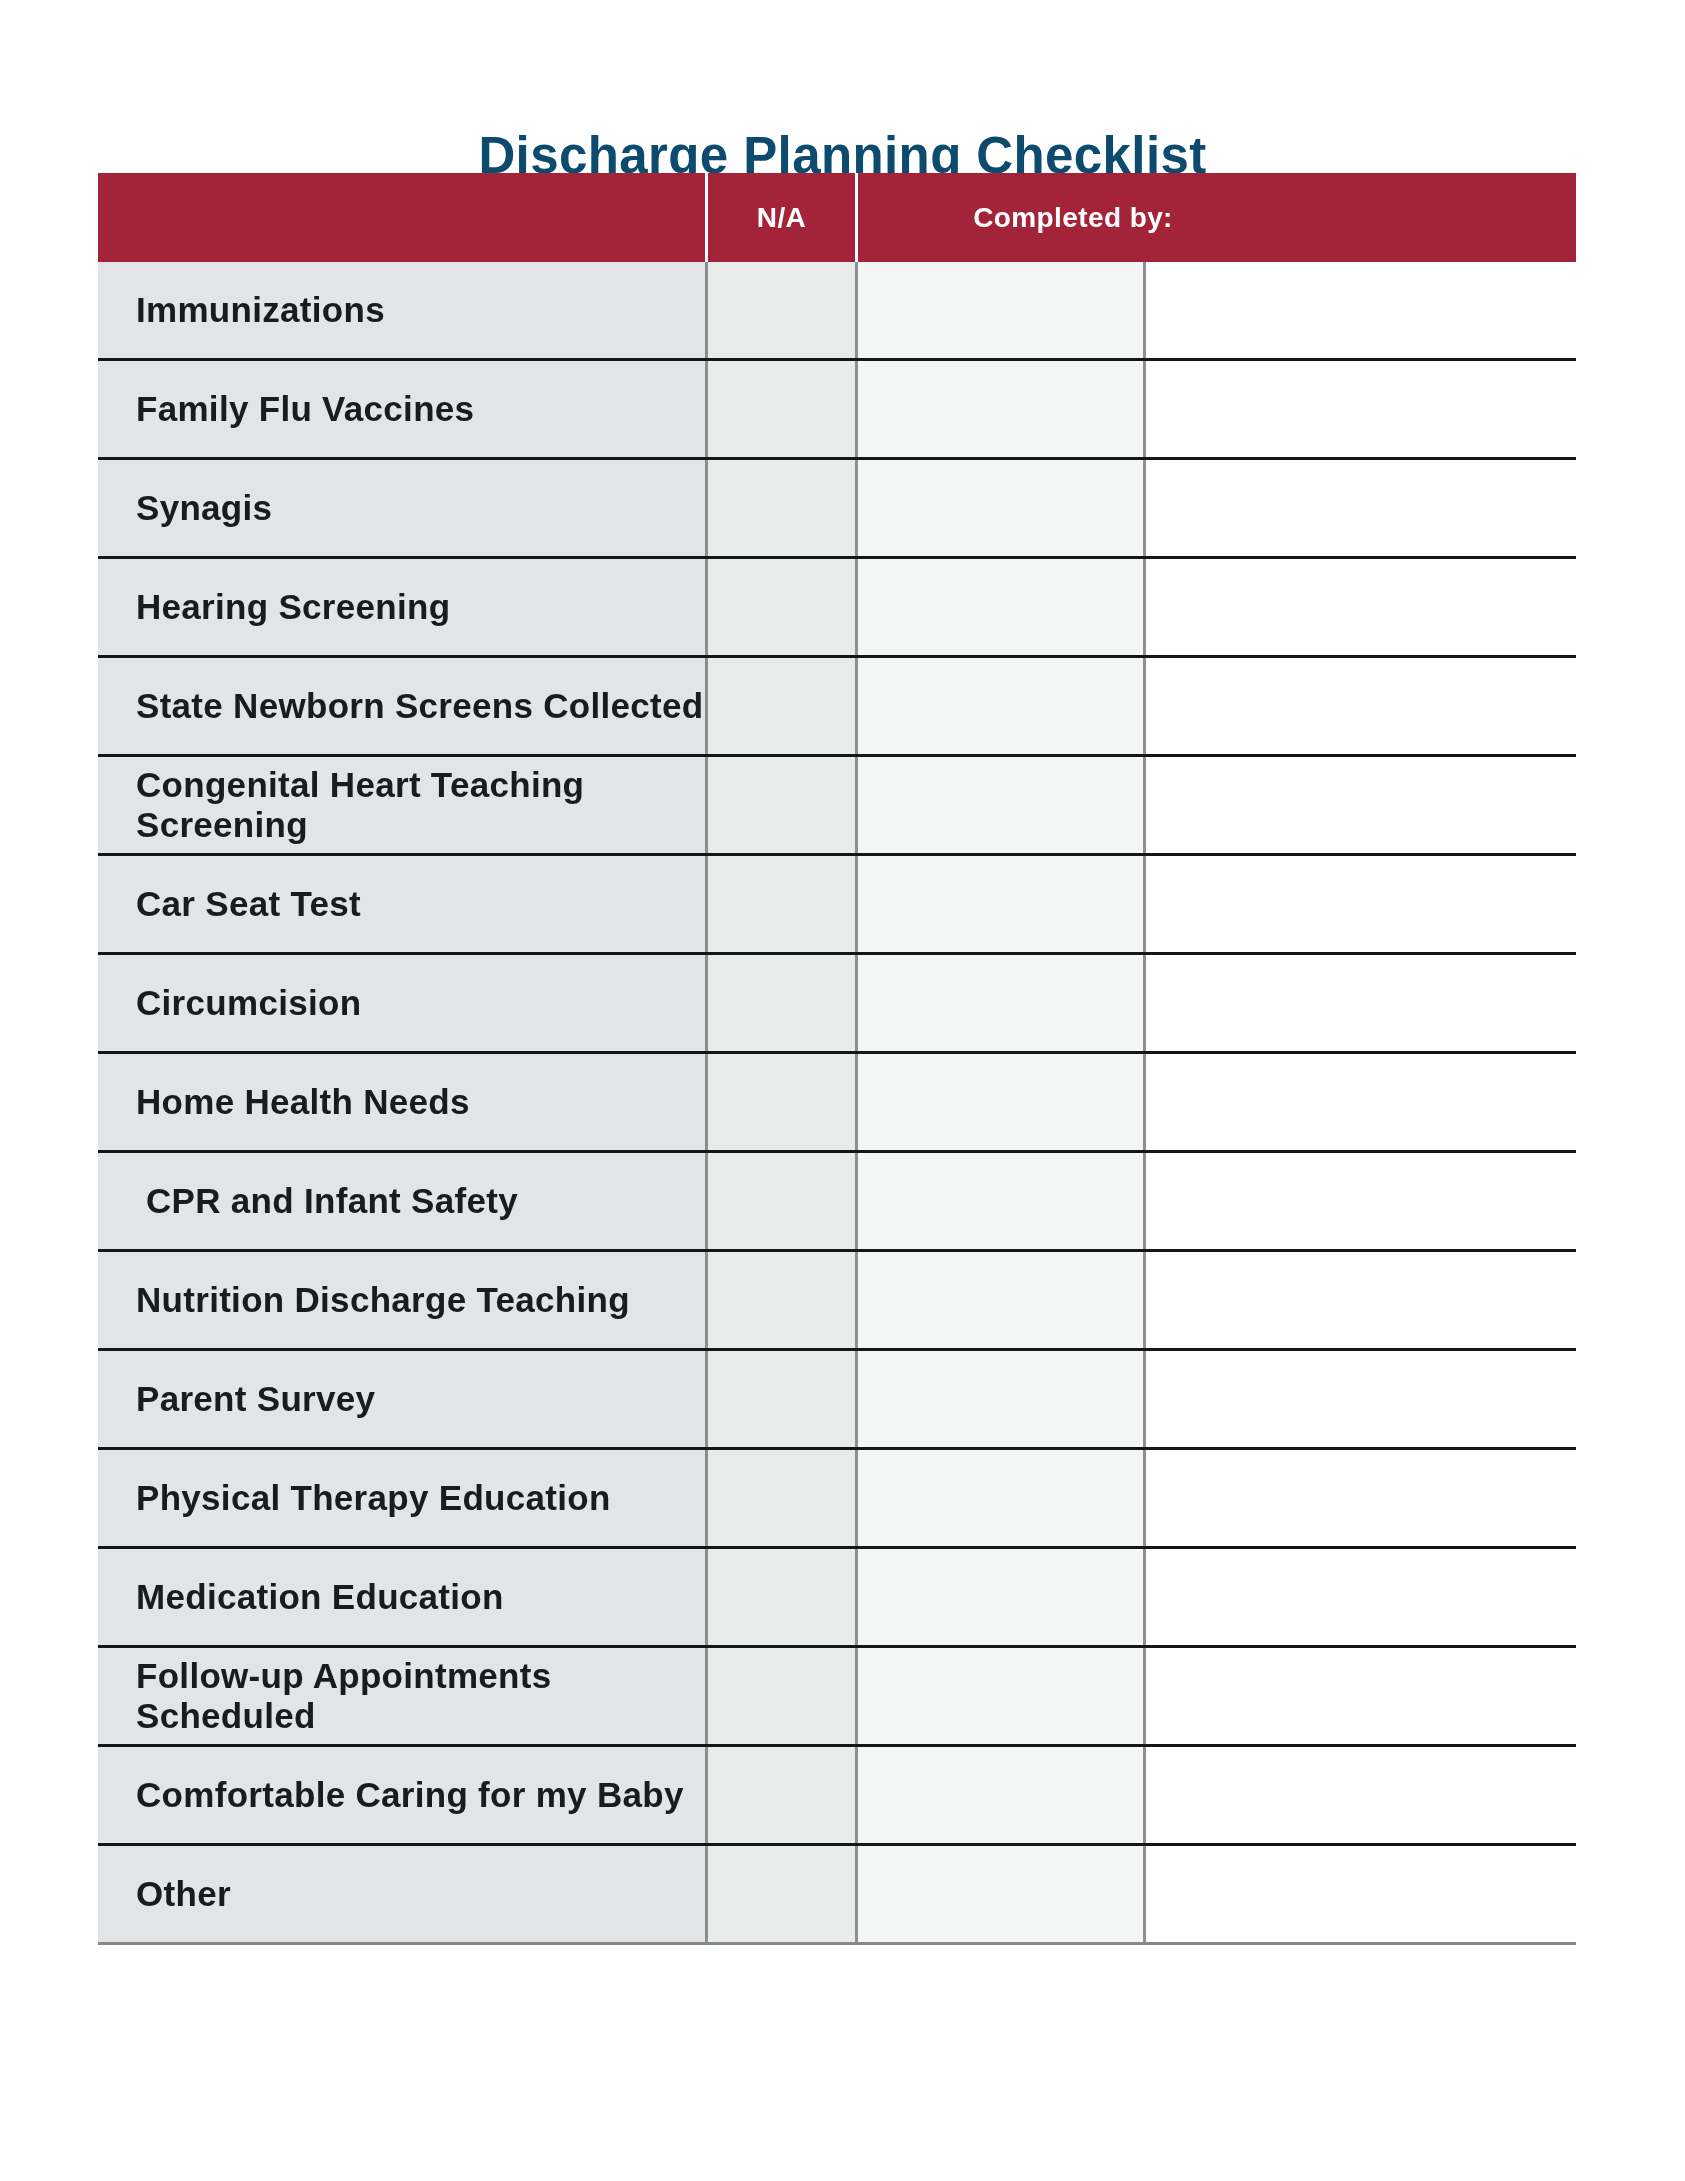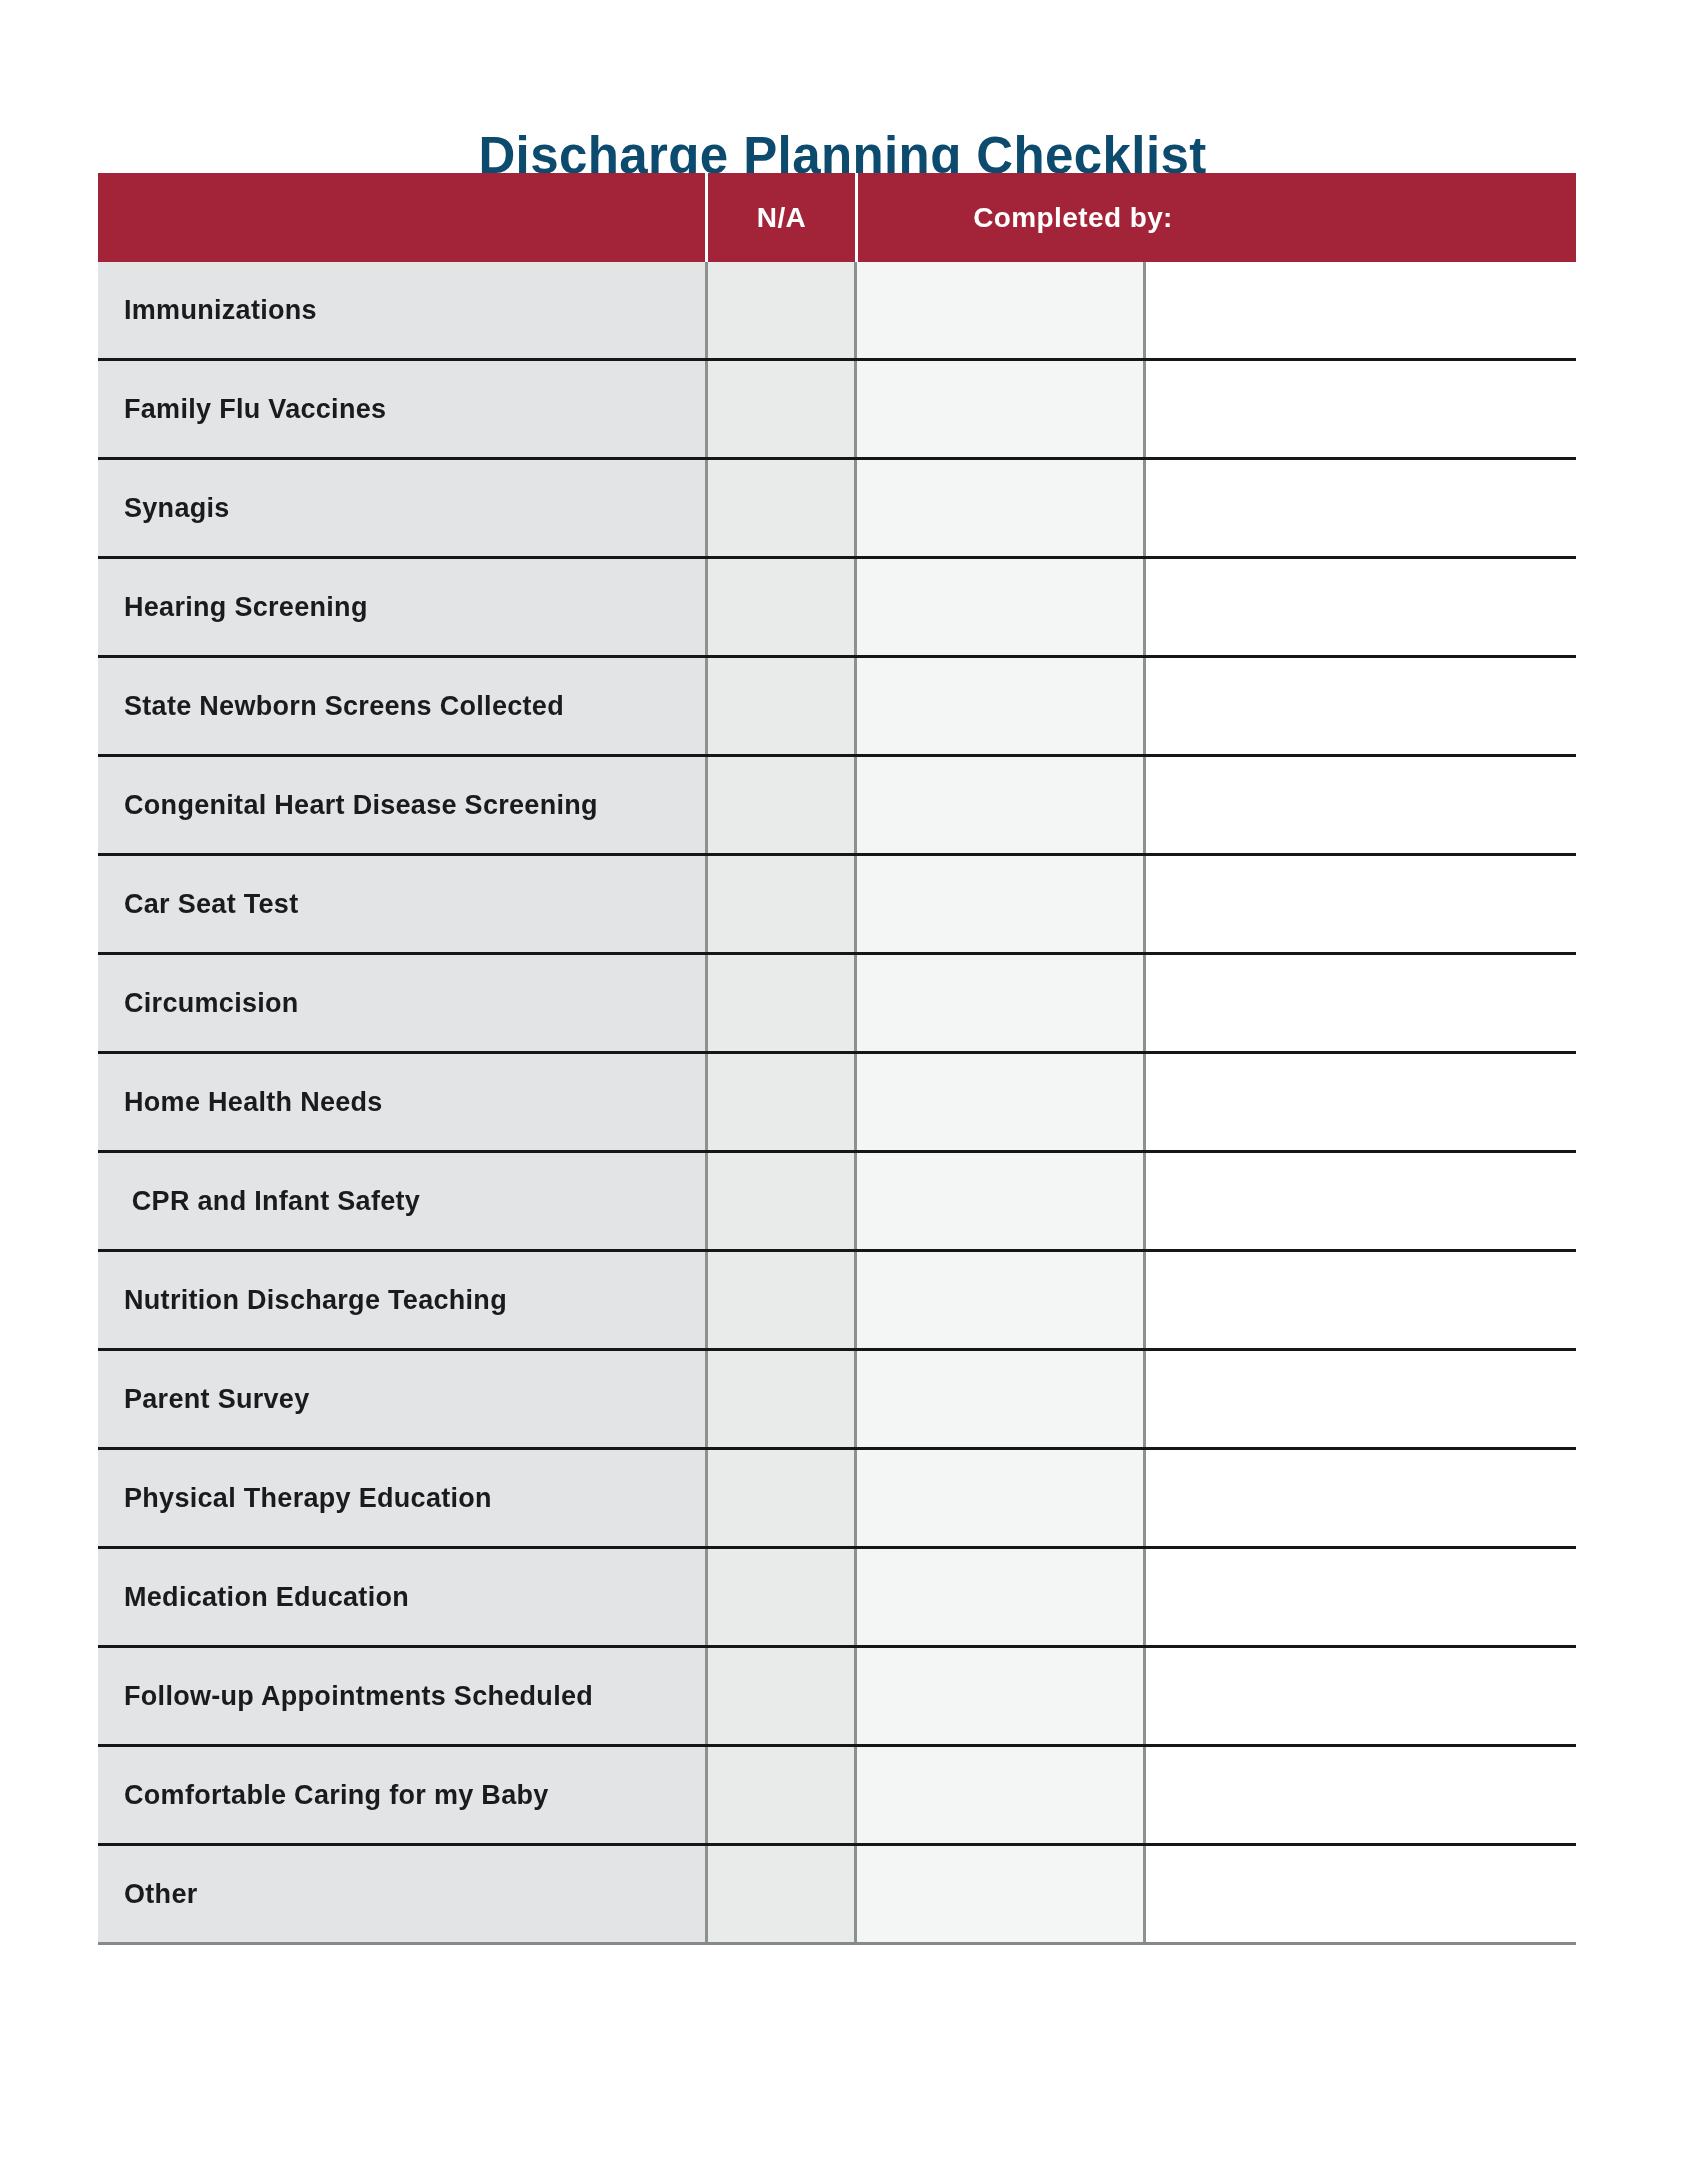--- a/index.html
+++ b/index.html
@@ -75,22 +75,22 @@
   .col-na           { width: 150px; }
   .col-date         { width: 289px; }
   .col-completed-by { width: 433px; }
 
   .t-body .col-item         { background: #E2E4E5; }
   .t-body .col-na           { background: #E9EAEA; }
   .t-body .col-date         { background: #F4F5F5; }
   .t-body .col-completed-by { background: #ffffff; }
 
   .row-label {
-    padding-left: 26px;
-    font-size: 27px;
+    padding-left: 38px;
+    font-size: 35px;
     font-weight: 600;
     letter-spacing: 0.3px;
     color: #191B1C;
     white-space: pre-wrap;
   }
 </style>
 </head>
 <body>
 
 <h1 class="page-title">Discharge Planning Checklist</h1>
@@ -133,21 +133,21 @@
   </div>
 
   <div class="t-row">
     <div class="cell col-item row-label">State Newborn Screens Collected</div>
     <div class="cell col-na"></div>
     <div class="cell col-date"></div>
     <div class="cell col-completed-by"></div>
   </div>
 
   <div class="t-row">
-    <div class="cell col-item row-label">Congenital Heart Disease Screening</div>
+    <div class="cell col-item row-label">Congenital Heart Teaching Screening</div>
     <div class="cell col-na"></div>
     <div class="cell col-date"></div>
     <div class="cell col-completed-by"></div>
   </div>
 
   <div class="t-row">
     <div class="cell col-item row-label">Car Seat Test</div>
     <div class="cell col-na"></div>
     <div class="cell col-date"></div>
     <div class="cell col-completed-by"></div>

